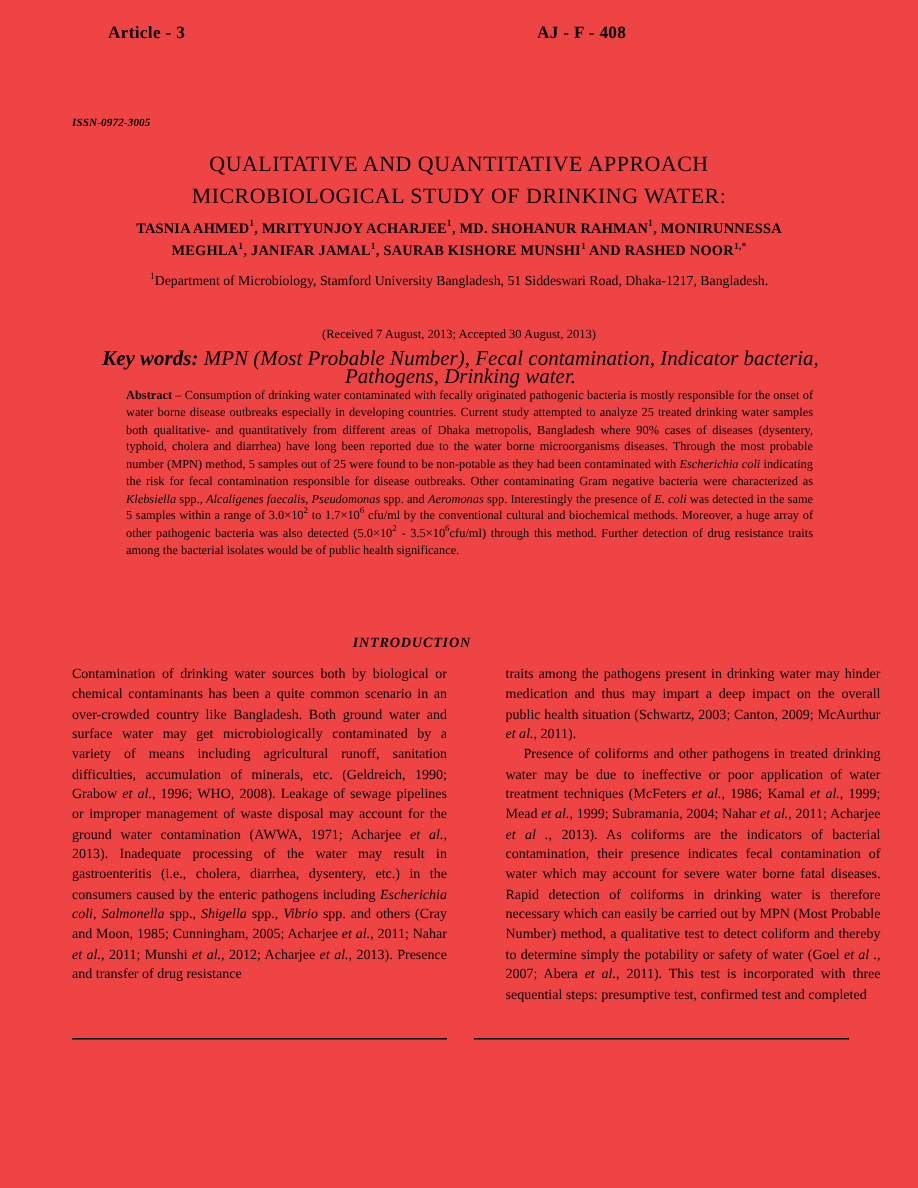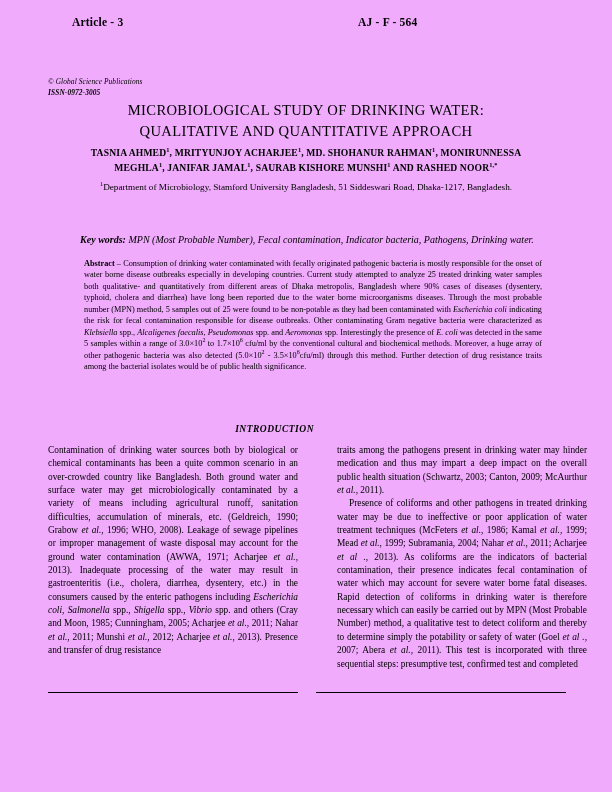--- a/index.html
+++ b/index.html
@@ -8,21 +8,21 @@
     background: #ffffff;
   }
   body {
     font-family: "Liberation Serif", "DejaVu Serif", serif;
     color: #000000;
   }
   .page {
     position: relative;
     width: 612px;
     height: 792px;
-    background: #f0abfc;
+    background: #ef4444;
     overflow: hidden;
     box-sizing: border-box;
   }
 
   
   .runhead {
     position: absolute;
     top: 16px;
     left: 48px;
     right: 48px;
@@ -108,21 +108,21 @@
     text-align: center;
     font-size: 8.4px;
   }
 
   .keywords {
     position: absolute;
     top: 234px;
     left: 66px;
     width: 482px;
     text-align: center;
-    font-size: 10px;
+    font-size: 14px;
     font-style: italic;
     line-height: 12px;
   }
   .keywords .kw-label {
     font-weight: bold;
     font-style: italic;
   }
 
   
   .abstract {
@@ -195,40 +195,40 @@
     font-weight: bold;
   }
 </style>
 </head>
 <body>
 
 <div class="page">
 
   <div class="runhead">
     <div class="runhead-left">Article - 3</div>
-    <div class="runhead-right">AJ - F - 564</div>
+    <div class="runhead-right">AJ - F - 408</div>
   </div>
 
   <div class="imprint">
-    <div>© Global Science Publications</div>
     <div class="issn">ISSN-0972-3005</div>
   </div>
 
   <div class="titleblock">
+    <div class="paper-title">QUALITATIVE AND QUANTITATIVE APPROACH</div>
     <div class="paper-title">MICROBIOLOGICAL STUDY OF DRINKING WATER:</div>
-    <div class="paper-title">QUALITATIVE AND QUANTITATIVE APPROACH</div>
   </div>
 
   <div class="authors">
     <div>TASNIA AHMED<sup>1</sup>, MRITYUNJOY ACHARJEE<sup>1</sup>, MD. SHOHANUR RAHMAN<sup>1</sup>, MONIRUNNESSA</div>
     <div>MEGHLA<sup>1</sup>, JANIFAR JAMAL<sup>1</sup>, SAURAB KISHORE MUNSHI<sup>1</sup> AND RASHED NOOR<sup>1,*</sup></div>
   </div>
 
   <div class="affiliation"><sup>1</sup>Department of Microbiology, Stamford University Bangladesh, 51 Siddeswari Road, Dhaka-1217, Bangladesh.</div>
 
+  <div class="received">(Received 7 August, 2013; Accepted 30 August, 2013)</div>
 
   <div class="keywords">
     <span class="kw-label">Key words:</span>
     <span> <span>MPN (Most Probable Number), Fecal contamination, Indicator bacteria, Pathogens, Drinking water.</span></span>
   </div>
 
   <div class="abstract">
     <span class="ab-label">Abstract</span><span> – </span><span>Consumption of drinking water contaminated with fecally originated pathogenic bacteria is mostly responsible for the onset of water borne disease outbreaks especially in developing countries. Current study attempted to analyze 25 treated drinking water samples both qualitative- and quantitatively from different areas of Dhaka metropolis, Bangladesh where 90% cases of diseases (dysentery, typhoid, cholera and diarrhea) have long been reported due to the water borne microorganisms diseases. Through the most probable number (MPN) method, 5 samples out of 25 were found to be non-potable as they had been contaminated with <i>Escherichia coli</i> indicating the risk for fecal contamination responsible for disease outbreaks. Other contaminating Gram negative bacteria were characterized as <i>Klebsiella</i> spp., <i>Alcaligenes faecalis</i>, <i>Pseudomonas</i> spp. and <i>Aeromonas</i> spp. Interestingly the presence of <i>E. coli</i> was detected in the same 5 samples within a range of 3.0×10<sup>2</sup> to 1.7×10<sup>6</sup> cfu/ml by the conventional cultural and biochemical methods. Moreover, a huge array of other pathogenic bacteria was also detected (5.0×10<sup>2</sup> - 3.5×10<sup>6</sup>cfu/ml) through this method. Further detection of drug resistance traits among the bacterial isolates would be of public health significance.</span>
   </div>
 

